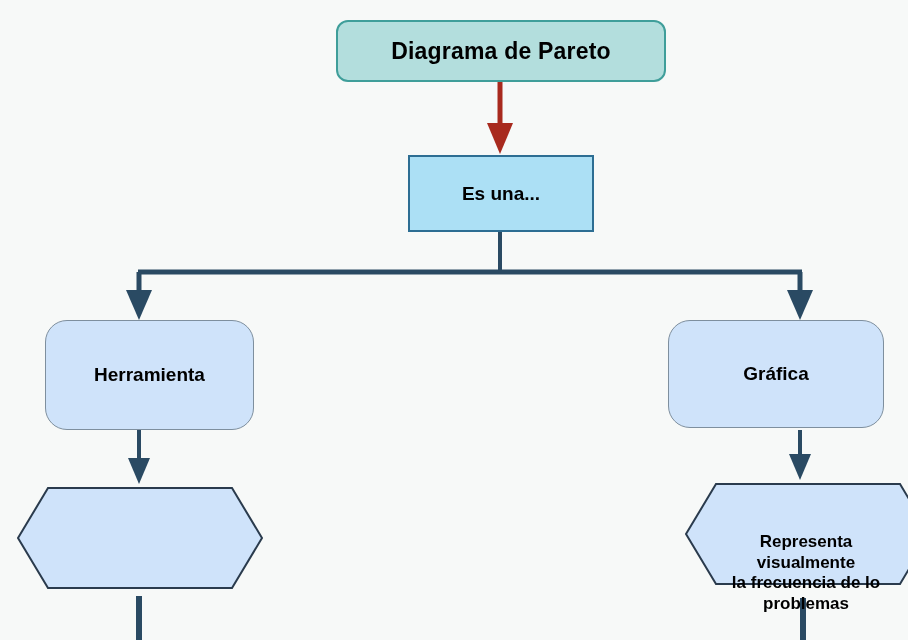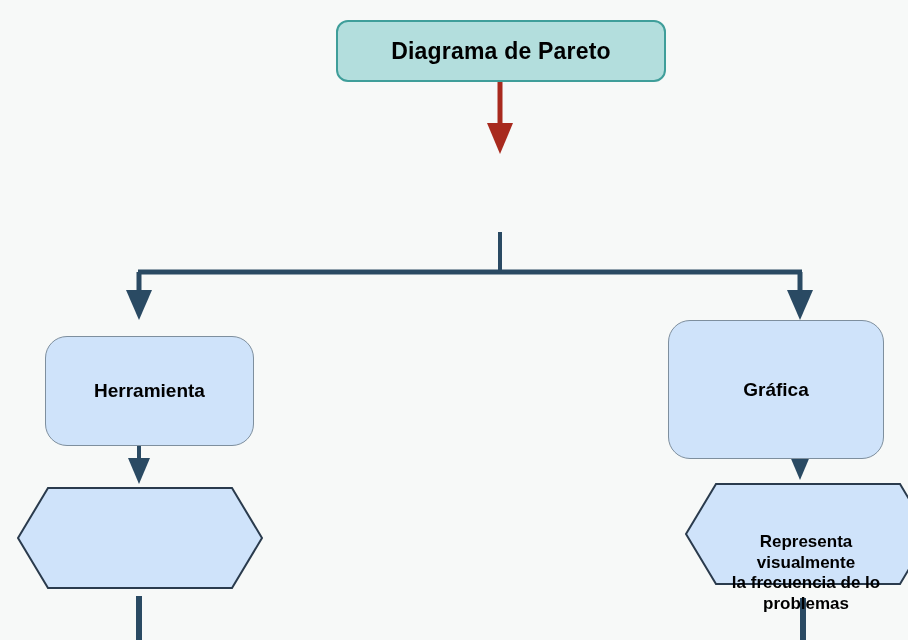--- a/index.html
+++ b/index.html
@@ -56,29 +56,29 @@
 
   
   .branch-node {
     background: #cfe3fa;
     border: 1.6px solid #7e8f9e;
     border-radius: 22px;
     font-size: 19px;
   }
   #herramienta-node {
     left: 45px;
-    top: 336px;
+    top: 320px;
     width: 209px;
     height: 110px;
   }
   #grafica-node {
     left: 668px;
     top: 320px;
     width: 216px;
-    height: 139px;
+    height: 108px;
   }
 
   
   .hex-wrap {
     position: absolute;
     z-index: 3;
   }
   .hex-wrap svg {
     position: absolute;
     left: 0;
@@ -146,20 +146,21 @@
     <g>
       <line x1="139" y1="596" x2="139" y2="640" stroke="#2a4a63" stroke-width="6"></line>
     </g>
     <g>
       <line x1="803" y1="598" x2="803" y2="640" stroke="#2a4a63" stroke-width="6"></line>
     </g>
   </svg>
 
   <div class="node" id="title-node">Diagrama de Pareto</div>
 
+  <div class="node" id="es-una-node">Es una...</div>
 
   <div class="node branch-node" id="herramienta-node">Herramienta</div>
 
   <div class="node branch-node" id="grafica-node">Gráfica</div>
 
   <div class="hex-wrap" id="hex-left-wrap">
     <svg width="248" height="104" viewBox="0 0 248 104" xmlns="http://www.w3.org/2000/svg">
       <polygon points="32,2 216,2 246,52 216,102 32,102 2,52" fill="#cfe3fa" stroke="#2a3b4d" stroke-width="2"></polygon>
     </svg>
   </div>

